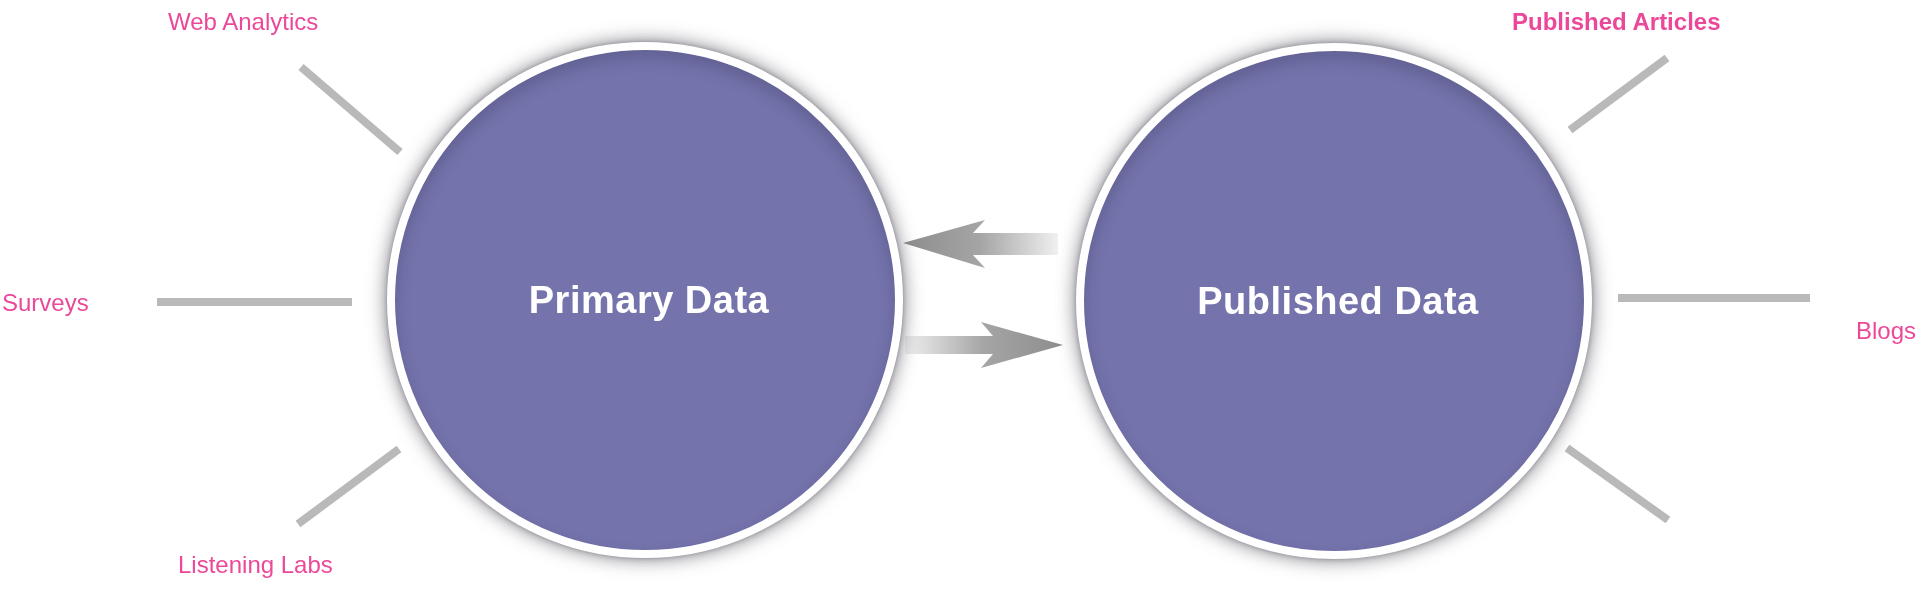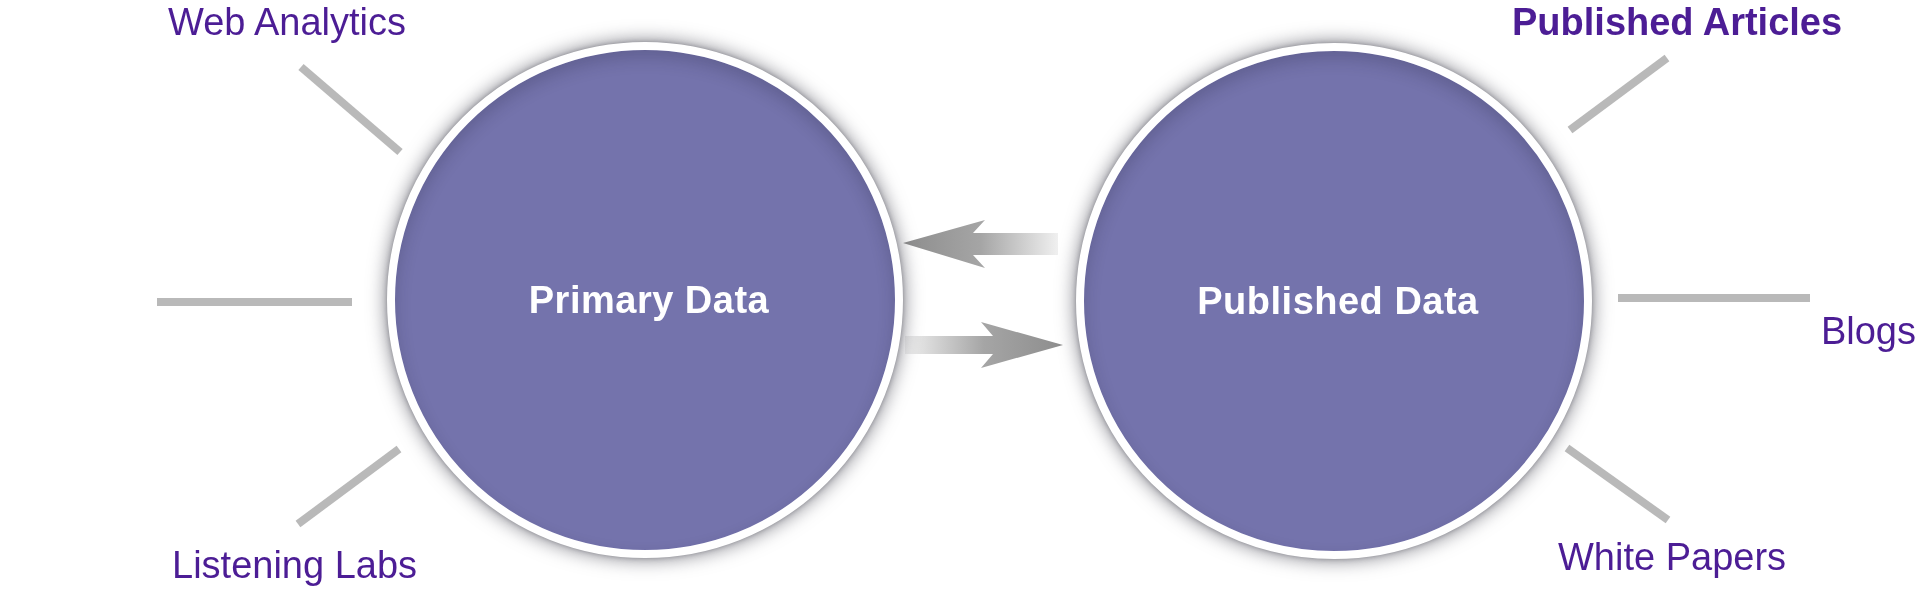--- a/index.html
+++ b/index.html
@@ -36,28 +36,28 @@
   .node-label {
     color: #ffffff;
     font-size: 38px;
     font-weight: bold;
     letter-spacing: 0.5px;
     white-space: nowrap;
     margin-left: 8px;
   }
   .src-label {
     position: absolute;
-    color: #4c1d95;
-    font-size: 38px;
+    color: #ec4899;
+    font-size: 24px;
     line-height: 44px;
     white-space: nowrap;
   }
   .lbl-web-analytics      { left: 168px;  top: 0; }
   .lbl-surveys            { left: 2px;    top: 281px; }
-  .lbl-listening-labs     { left: 172px;  top: 543px; }
+  .lbl-listening-labs     { left: 178px;  top: 543px; }
   .lbl-published-articles { left: 1512px; top: 0; font-weight: bold; }
   .lbl-blogs              { right: 2px;   top: 287px; margin-top: 22px; }
   .lbl-white-papers       { left: 1558px; top: 535px; }
 </style>
 </head>
 <body>
 
 <div class="canvas">
 
   <svg class="wire-layer" viewBox="0 0 1918 597" aria-hidden="true">
@@ -87,18 +87,18 @@
 
   <div class="node node-primary">
     <span class="node-label">Primary Data</span>
   </div>
 
   <div class="node node-secondary">
     <span class="node-label">Published Data</span>
   </div>
 
   <div class="src-label lbl-web-analytics">Web Analytics</div>
+  <div class="src-label lbl-surveys">Surveys</div>
   <div class="src-label lbl-listening-labs">Listening Labs</div>
   <div class="src-label lbl-published-articles">Published Articles</div>
   <div class="src-label lbl-blogs">Blogs</div>
-  <div class="src-label lbl-white-papers">White Papers</div>
 
 </div>
 
 </body></html>

